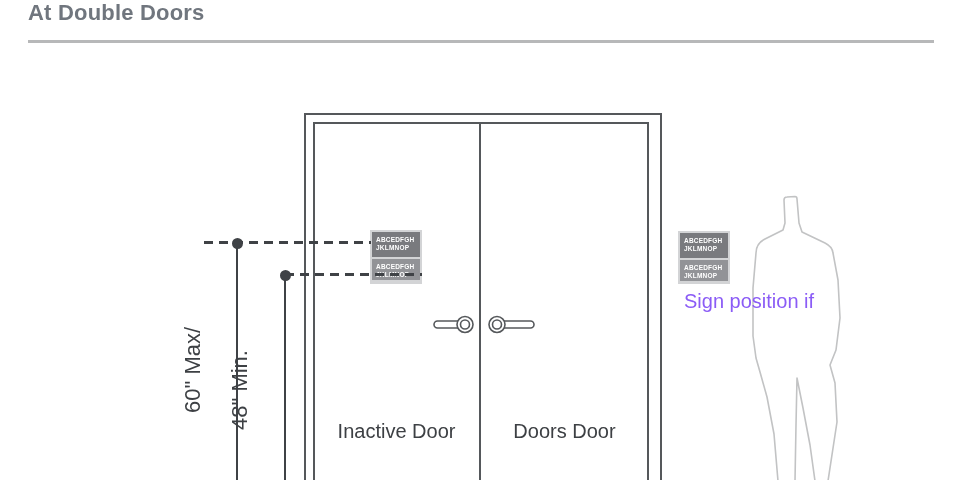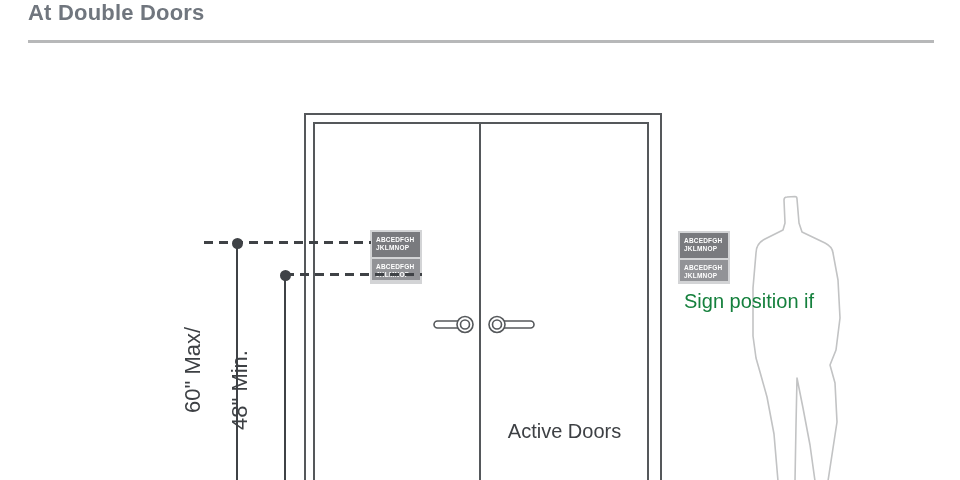--- a/index.html
+++ b/index.html
@@ -61,38 +61,39 @@
   .sign.alt{left:678px;top:231px;height:53px;}
   .placard{
     color:#ffffff;font-size:6.5px;line-height:7.5px;font-weight:bold;
     letter-spacing:0.2px;padding:4px 0 0 4px;box-sizing:border-box;
   }
   .placard.top{background:#797a7e;height:25px;}
   .placard.bottom{background:#929397;height:21px;}
   
   .caption{
     position:absolute;left:684px;top:288px;font-size:20px;line-height:26px;
-    color:#15803d;z-index:4;
+    color:#8b5cf6;z-index:4;
   }
   
   .person-svg{position:absolute;left:740px;top:190px;z-index:1;}
 </style>
 </head>
 <body>
 
 <div id="stage">
 
   <div class="page-title">At Double Doors</div>
   <div class="title-rule"></div>
 
   <div class="door-frame-outer"></div>
   <div class="door-frame-inner"></div>
   <div class="door-divider"></div>
 
-  <div class="door-label active">Active Doors</div>
+  <div class="door-label inactive">Inactive Door</div>
+  <div class="door-label active">Doors Door</div>
 
   <svg class="handles-svg" width="116" height="28" viewBox="0 0 116 28">
     <g fill="#ffffff" stroke="#55585b" stroke-width="1.6">
       <rect x="10" y="10" width="34" height="7" rx="3.5"></rect>
       <circle cx="41" cy="13.5" r="8"></circle>
       <circle cx="41" cy="13.5" r="4.5"></circle>
     </g>
     <g fill="#ffffff" stroke="#55585b" stroke-width="1.6">
       <rect x="76" y="10" width="34" height="7" rx="3.5"></rect>
       <circle cx="73" cy="13.5" r="8"></circle>

